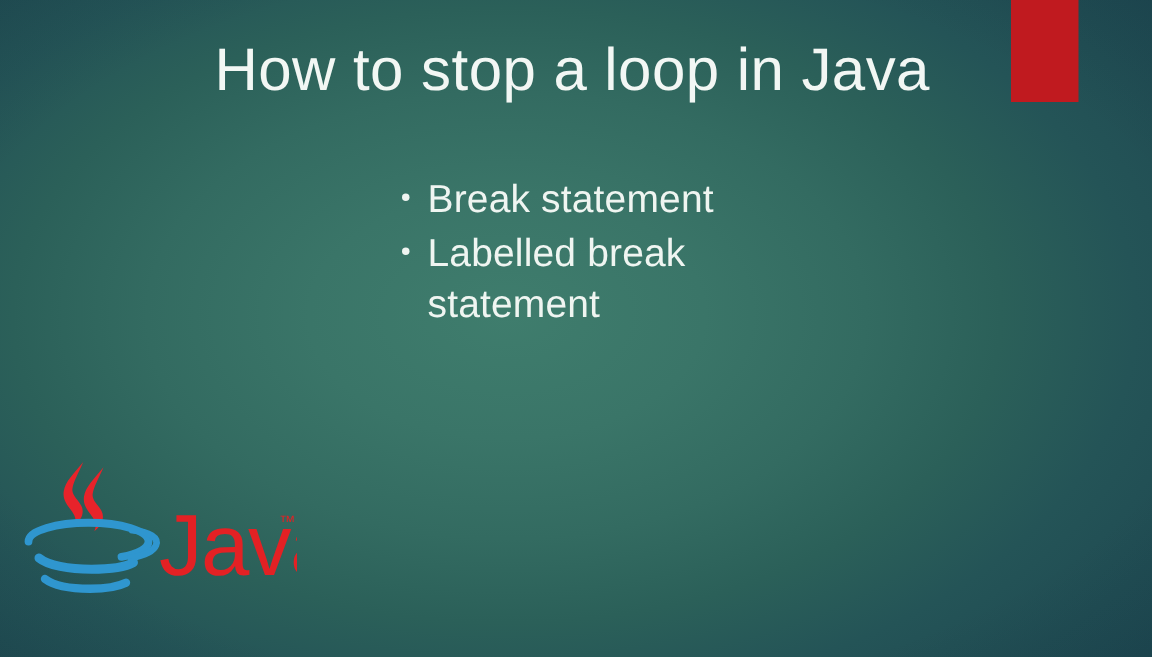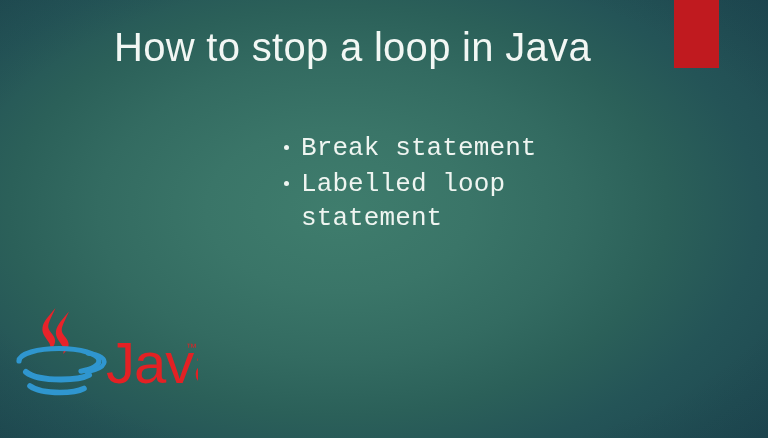--- a/index.html
+++ b/index.html
@@ -46,41 +46,40 @@
     left: 674px;
     top: 0px;
     width: 45px;
     height: 68px;
     background: #c01a1f;
   }
 
   
   #title {
     position: absolute;
-    left: 114px;
+    left: 143px;
     top: 20px;
     width: 540px;
     font-size: 40px;
     line-height: 54px;
     font-weight: 300;
     letter-spacing: 0.3px;
     color: #f2f7f4;
     white-space: nowrap;
   }
 
   
   #bullet-list {
     position: absolute;
     left: 262px;
     top: 115px;
     width: 300px;
-    margin: 16px;
+    margin: 0;
     padding: 0;
     list-style: none;
-    font-family: Liberation Mono, monospace;
   }
   .bullet-item {
     position: relative;
     padding-left: 23px;
     margin: 0 0 2px 0;
     font-size: 26px;
     line-height: 34px;
     font-weight: 400;
     color: #eff5f1;
     letter-spacing: 0.1px;
@@ -117,21 +116,21 @@
 
   <div id="title">How to stop a loop in Java</div>
 
   <ul id="bullet-list">
     <li class="bullet-item">
       <span class="bullet-dot"></span>
       <span>Break statement</span>
     </li>
     <li class="bullet-item">
       <span class="bullet-dot"></span>
-      <span>Labelled loop statement</span>
+      <span>Labelled break statement</span>
     </li>
   </ul>
 
   <div id="java-logo">
     <svg width="190" height="92" viewBox="0 0 190 92" xmlns="http://www.w3.org/2000/svg">
 
       <g fill="#e8232a">
         <path d="M47.5 3 C41 11, 35.5 16, 34.5 22.5 C33.4 29.6, 39 33.5, 41.5 38.5
                  C42.6 40.7, 42.6 43.2, 41.4 45.6 C46.6 41.2, 48.4 36.6, 46.2 32.2
                  C44.2 28.2, 39.6 25.2, 40.3 20.6 C41.0 15.8, 44.2 10.8, 47.5 3 Z"></path>

